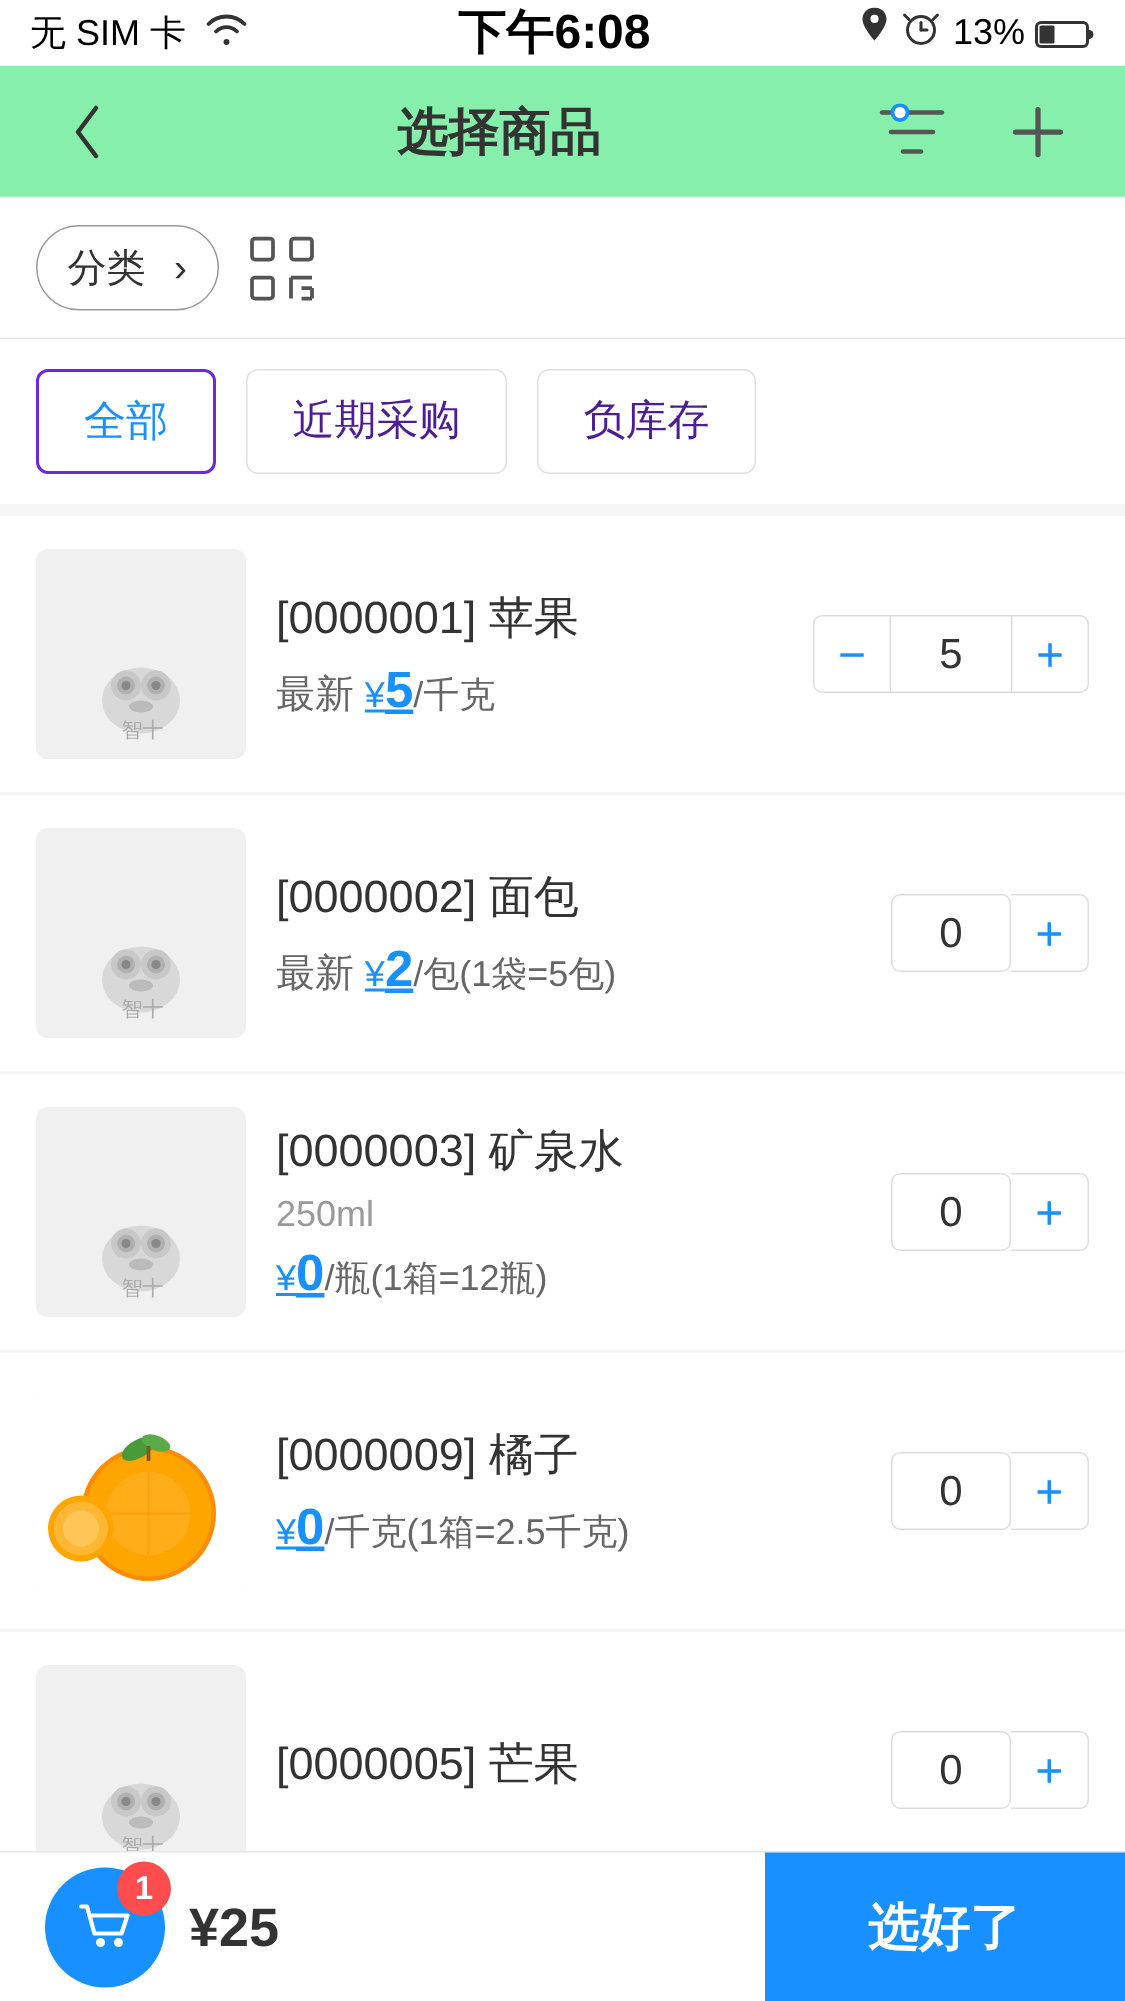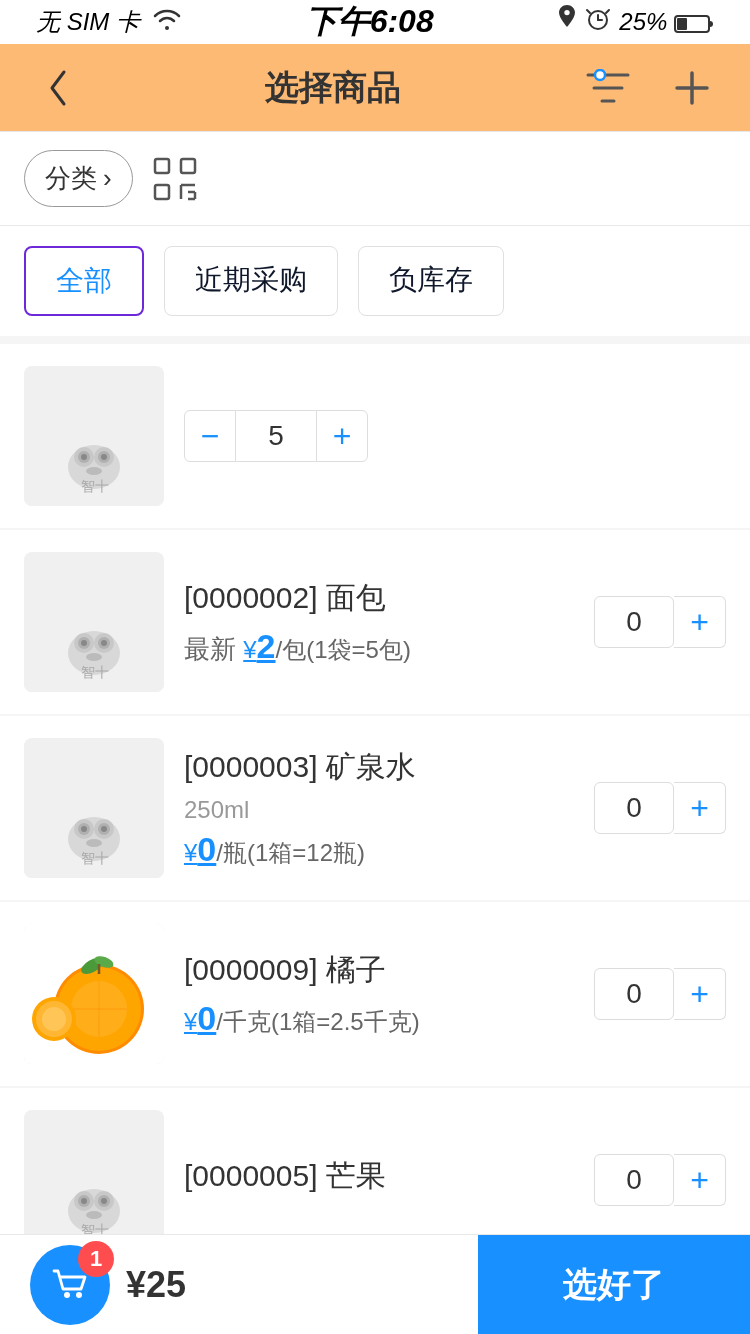--- a/index.html
+++ b/index.html
@@ -14,24 +14,23 @@
     }
 
     
     .status-bar {
       width: 750px;
       height: 44px;
       background: #fff;
       display: flex;
       align-items: center;
       justify-content: space-between;
-      padding: 0 36px;
+      padding: 0 20px;
       font-size: 26px;
       font-weight: 500;
-      font-style: italic;
     }
     .status-left {
       display: flex;
       align-items: center;
       gap: 12px;
       font-size: 24px;
     }
     .status-center {
       font-size: 32px;
       font-weight: 600;
@@ -40,21 +39,21 @@
       display: flex;
       align-items: center;
       gap: 8px;
       font-size: 24px;
     }
 
     
     .nav-bar {
       width: 750px;
       height: 88px;
-      background: #fdba74;
+      background: #86efac;
       border-bottom: 1px solid #e8e8e8;
       display: flex;
       align-items: center;
       justify-content: space-between;
       padding: 0 28px;
     }
     .nav-back {
       width: 60px;
       height: 60px;
       display: flex;
@@ -92,21 +91,21 @@
     }
     .category-btn {
       border: 1px solid #999;
       border-radius: 30px;
       padding: 10px 20px;
       font-size: 26px;
       color: #333;
       background: #fff;
       display: flex;
       align-items: center;
-      gap: 6px;
+      gap: 19px;
       white-space: nowrap;
       cursor: pointer;
     }
     .search-box {
       flex: 1;
       border: 1px solid #ddd;
       border-radius: 36px;
       padding: 12px 24px;
       display: flex;
       align-items: center;
@@ -144,21 +143,21 @@
       font-size: 28px;
       cursor: pointer;
       border: 1px solid transparent;
     }
     .filter-tab.active {
       border: 2px solid #6d28d9;
       color: #1890ff;
       background: #fff;
     }
     .filter-tab.inactive {
-      color: #0f172a;
+      color: #4c1d95;
       background: #fff;
       border: 1px solid #e0e0e0;
     }
 
     
     .product-list {
       background: #f5f5f5;
     }
     .product-item {
       background: #fff;
@@ -311,21 +310,21 @@
       align-items: center;
       justify-content: center;
       font-weight: 600;
     }
     .cart-total {
       font-size: 36px;
       font-weight: 600;
       color: #333;
     }
     .confirm-btn {
-      width: 272px;
+      width: 240px;
       height: 100px;
       background: #1890ff;
       color: #fff;
       font-size: 34px;
       font-weight: 600;
       border: none;
       display: flex;
       align-items: center;
       justify-content: center;
       cursor: pointer;
@@ -355,21 +354,21 @@
     </span>
     <span>
       <svg width="26" height="26" viewBox="0 0 26 26" fill="none">
         <circle cx="13" cy="14" r="9" stroke="#333" stroke-width="2"></circle>
         <line x1="13" y1="9" x2="13" y2="14" stroke="#333" stroke-width="2" stroke-linecap="round"></line>
         <line x1="13" y1="14" x2="17" y2="14" stroke="#333" stroke-width="2" stroke-linecap="round"></line>
         <path d="M5 7L2 4M21 7l3-3" stroke="#333" stroke-width="2" stroke-linecap="round"></path>
       </svg>
     </span>
     <span>
-      <span>25%</span>
+      <span>13%</span>
       <svg width="40" height="22" viewBox="0 0 40 22" fill="none" style="vertical-align:middle">
         <rect x="1" y="3" width="34" height="16" rx="3" stroke="#333" stroke-width="2"></rect>
         <rect x="3" y="5" width="10" height="12" rx="1" fill="#333"></rect>
         <path d="M36 8v6a3 3 0 0 0 0-6z" fill="#333"></path>
       </svg>
     </span>
   </div>
 </div>
 
 <div class="nav-bar">
@@ -439,20 +438,30 @@
           <circle cx="50" cy="38" r="10" fill="#c8c8c8"></circle>
           <circle cx="30" cy="38" r="6" fill="#b0b0b0"></circle>
           <circle cx="50" cy="38" r="6" fill="#b0b0b0"></circle>
           <circle cx="30" cy="38" r="3" fill="#888"></circle>
           <circle cx="50" cy="38" r="3" fill="#888"></circle>
           <ellipse cx="40" cy="52" rx="8" ry="4" fill="#bbb"></ellipse>
           <text x="27" y="72" font-size="14" fill="#aaa" font-family="sans-serif">智十</text>
         </svg>
       </div>
     </div>
+    <div class="product-info">
+      <div class="product-name">
+        <span>[0000001]</span>
+        <span>苹果</span>
+      </div>
+      <div class="product-price">
+        <span class="price-label">最新</span>
+        <span class="yen">¥</span><span class="price-num">5</span><span class="price-unit">/千克</span>
+      </div>
+    </div>
     <div class="qty-control">
       <button class="qty-btn minus">−</button>
       <input class="qty-input" type="text" value="5" style="">
       <button class="qty-btn plus">+</button>
     </div>
   </div>
 
   <div class="product-item">
     <div class="product-image">
       <div class="placeholder-owl">

